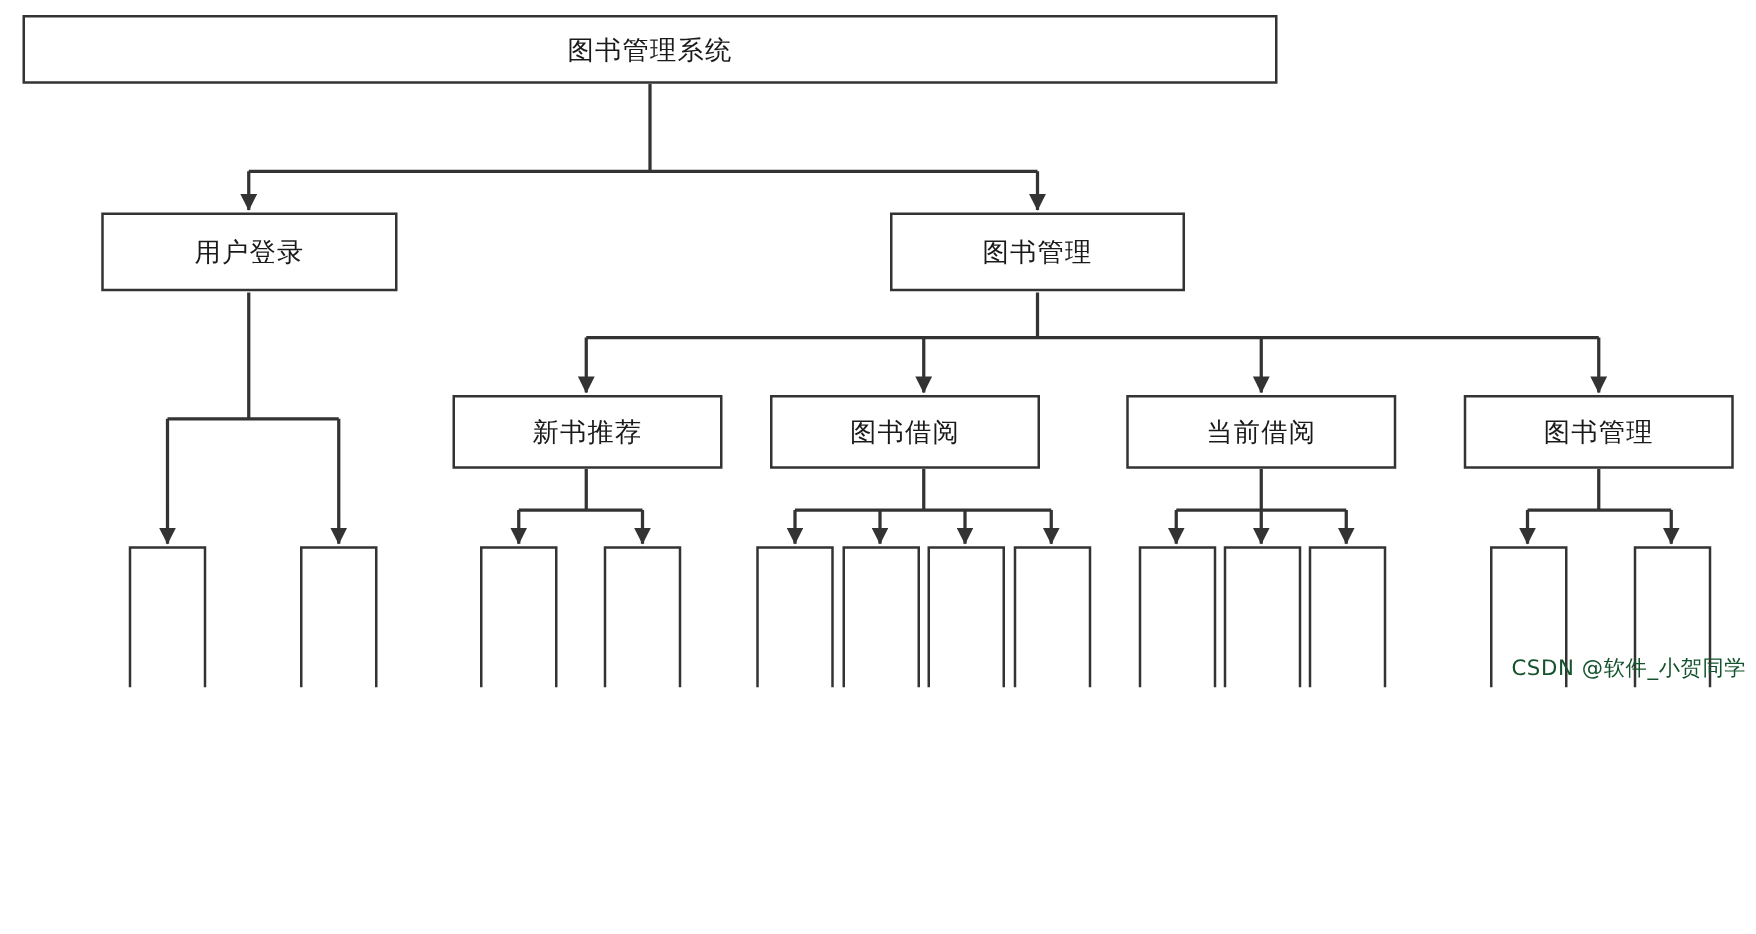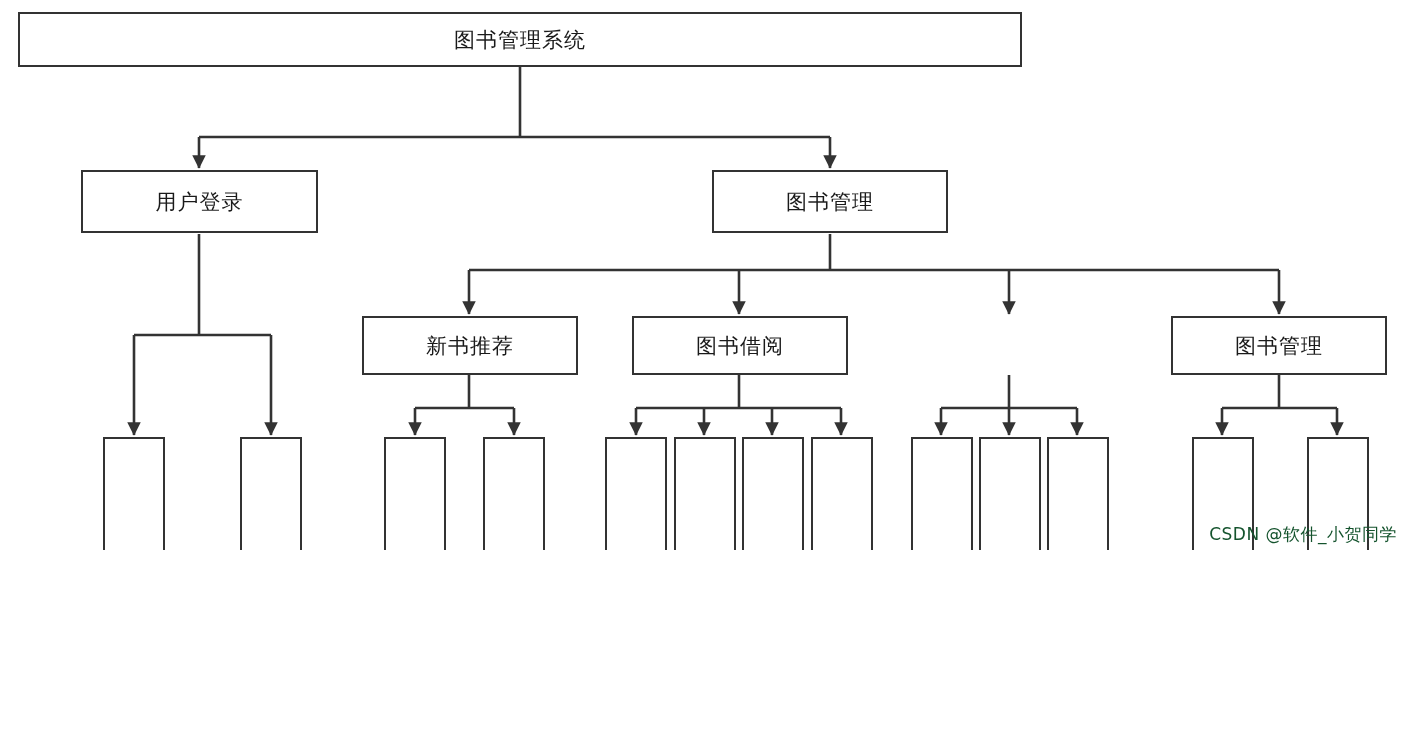--- a/index.html
+++ b/index.html
@@ -122,22 +122,25 @@
   <div class="node horiz" style="left:81px; top:170px; width:237px; height:63px;">
     <span class="label">用户登录</span>
   </div>
   <div class="node horiz" style="left:362px; top:316px; width:216px; height:59px;">
     <span class="label">新书推荐</span>
   </div>
 
   <div class="node horiz" style="left:712px; top:170px; width:236px; height:63px;">
     <span class="label">图书管理</span>
   </div>
-  <div class="node horiz" style="left:632px; top:316px; width:216px; height:59px;">
+  <div class="node horiz" style="left:616px; top:316px; width:216px; height:59px;">
     <span class="label">图书借阅</span>
+  </div>
+  <div class="node horiz" style="left:901px; top:316px; width:216px; height:59px;">
+    <span class="label">当前借阅</span>
   </div>
   <div class="node horiz" style="left:1171px; top:316px; width:216px; height:59px;">
     <span class="label">图书管理</span>
   </div>
 
   <div class="node vert" style="left:103px; top:437px; width:62px; height:296px;">
     <span class="label">用户登录</span>
   </div>
   <div class="node vert" style="left:240px; top:437px; width:62px; height:296px;">
     <span class="label">注销登录</span>

